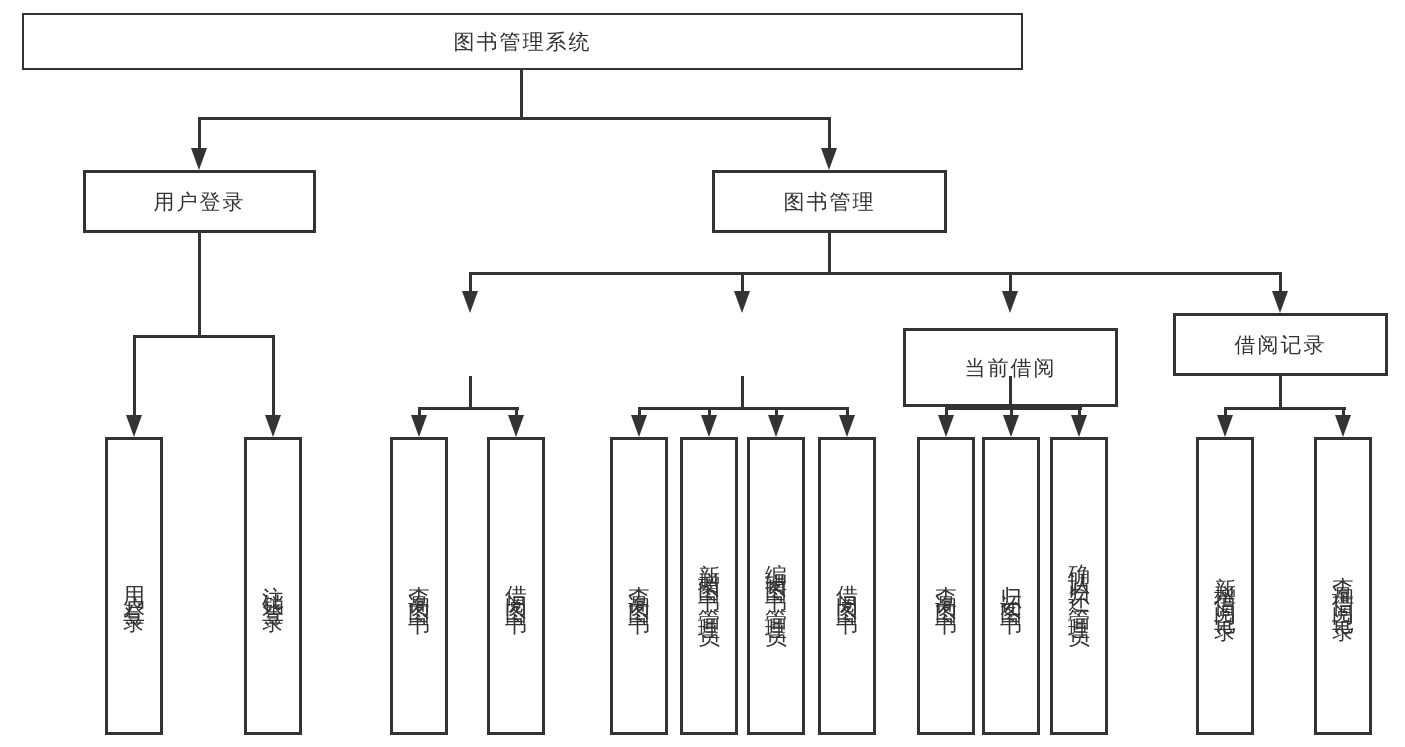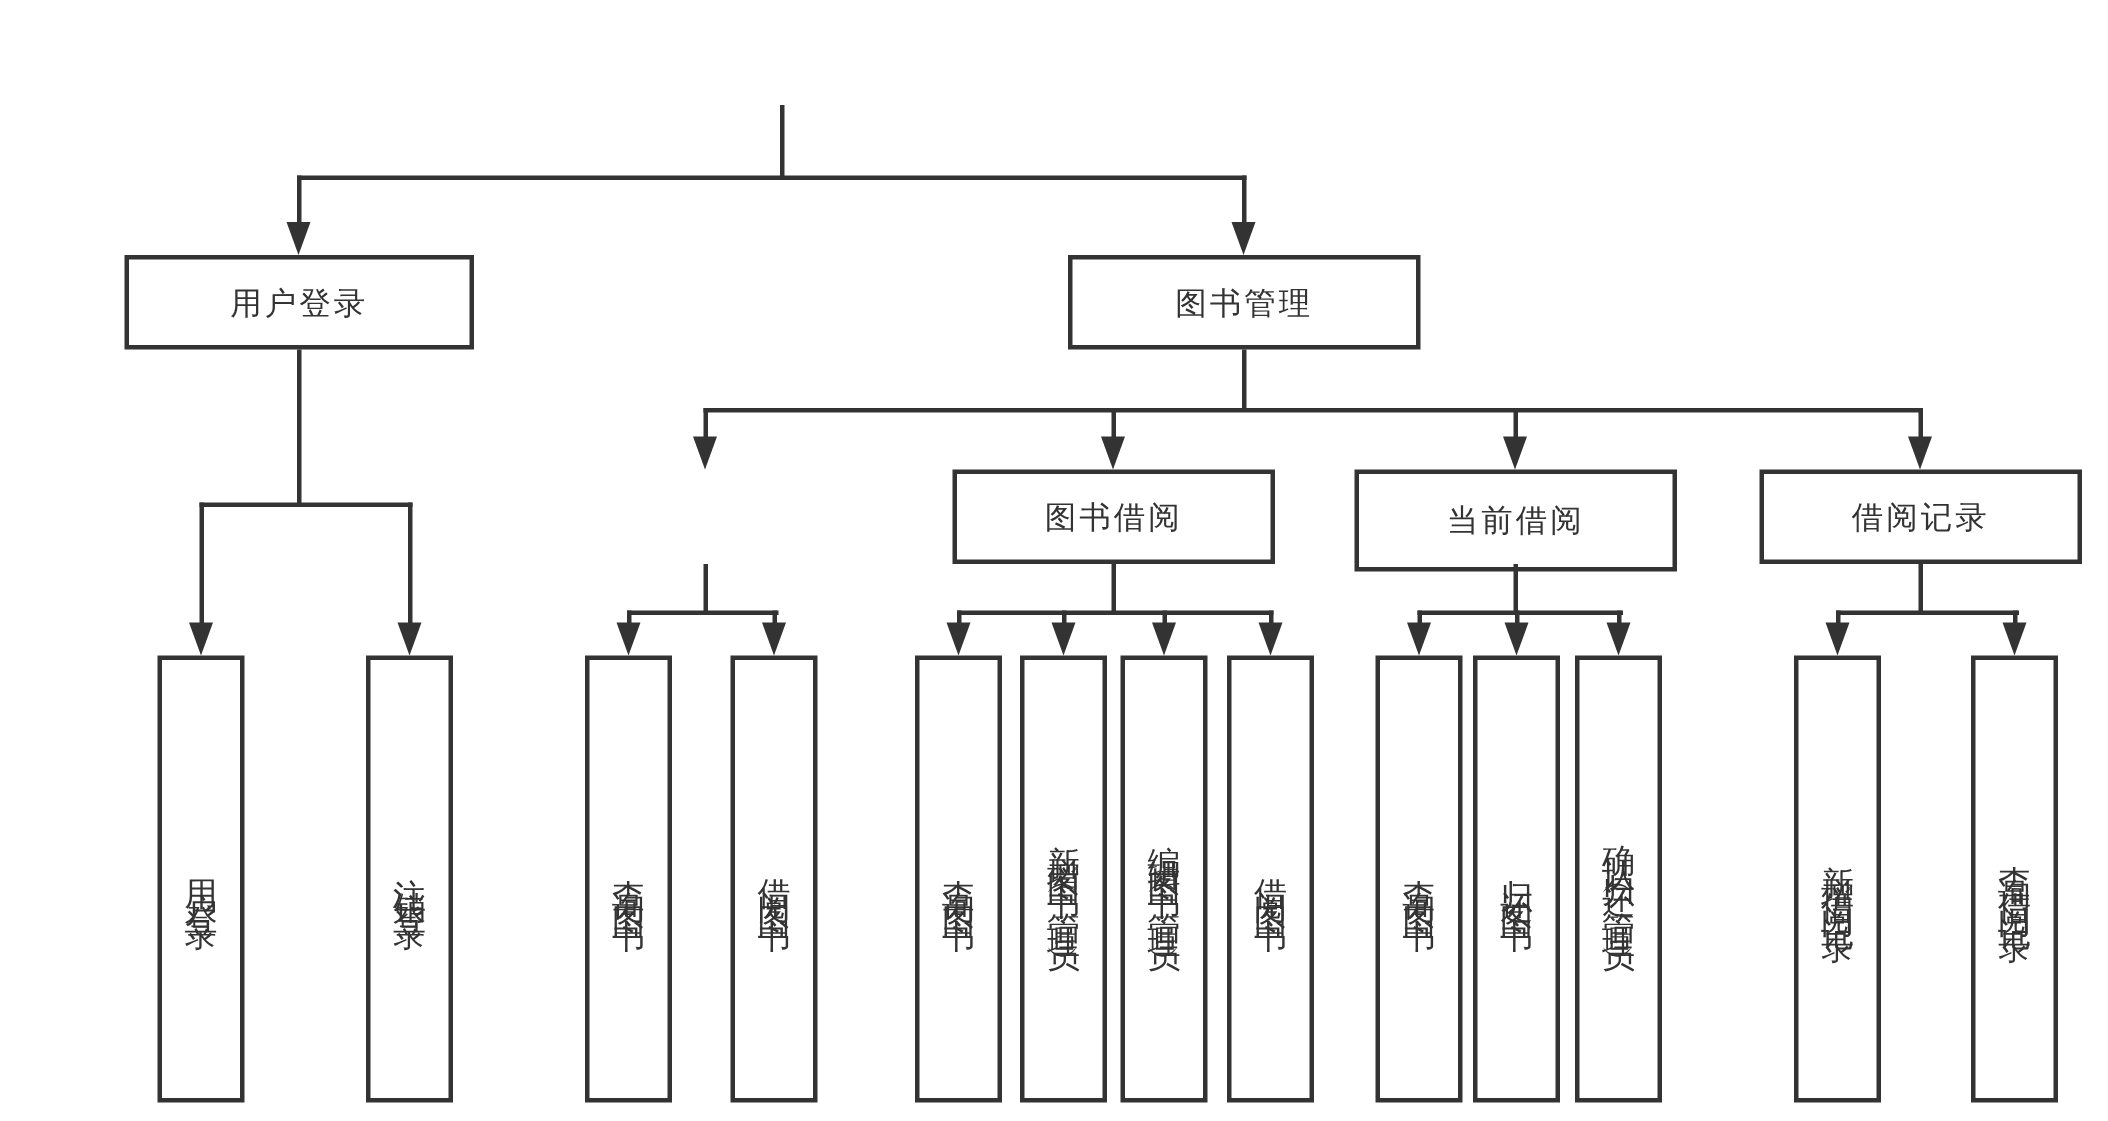--- a/index.html
+++ b/index.html
@@ -52,35 +52,35 @@
     color:var(--wm);
     z-index:10;
     white-space:nowrap;
   }
 </style>
 </head>
 <body>
 
 <div class="canvas">
 
+  <div class="box root" style="left:22px;top:13px;width:1001px;height:57px">
+    <span class="hlabel">图书管理系统</span>
+  </div>
 
   <div class="box" style="left:83px;top:170px;width:233px;height:63px">
     <span class="hlabel">用户登录</span>
   </div>
 
   <div class="box" style="left:712px;top:170px;width:235px;height:63px">
     <span class="hlabel">图书管理</span>
   </div>
 
 
-  <div class="box" style="left:635px;top:313px;width:215px;height:63px">
-    <span class="hlabel">图书借阅</span>
-  </div>
 
-  <div class="box" style="left:903px;top:313px;width:215px;height:68px">
+  <div class="box" style="left:903px;top:328px;width:215px;height:79px">
     <span class="hlabel">当前借阅</span>
   </div>
 
   <div class="box" style="left:1173px;top:313px;width:215px;height:63px">
     <span class="hlabel">借阅记录</span>
   </div>
 
   <div class="box" style="left:105px;top:437px;width:58px;height:298px">
     <span class="vtext">用户登录</span>
   </div>

